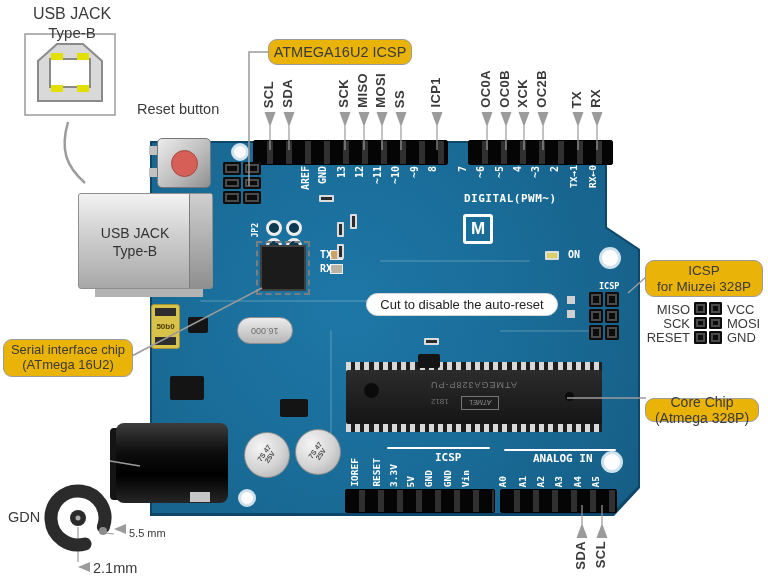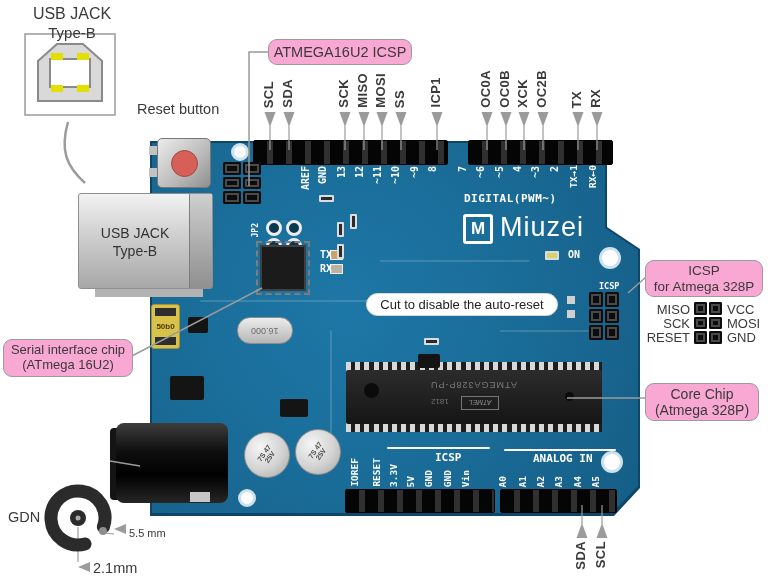--- a/index.html
+++ b/index.html
@@ -14,21 +14,21 @@
     clip-path:polygon(2px 2px,459px 2px,459px 88px,492px 110px,492px 349px,466px 377px,2px 377px);}
   .trace{position:absolute;background:rgba(255,255,255,.14);border-radius:2px;z-index:2;}
   .hole{position:absolute;border-radius:50%;background:#fdfdfd;border:3px solid #cfe2ec;box-sizing:border-box;z-index:3;}
   .hdr{position:absolute;z-index:3;background:repeating-linear-gradient(90deg,#050505 0 13px,#303030 13px 19px);
        border:1px solid #000;box-sizing:border-box;border-radius:2px;}
   .icsp-grid{position:absolute;display:grid;grid-template-columns:1fr 1fr;gap:2px;z-index:3;}
   .icsp-grid span{background:#0c0c0c;border-radius:2px;box-shadow:inset 0 0 0 2px #0c0c0c, inset 0 0 0 4px #4a4a4a;}
   .silk{position:absolute;color:#fff;font-family:"DejaVu Sans Mono",monospace;font-weight:bold;z-index:4;padding-left:7px;}
   .vt{writing-mode:vertical-rl;transform:rotate(180deg);white-space:nowrap;}
   .toplab{position:absolute;z-index:8;font-weight:600;font-size:13px;letter-spacing:.4px;color:var(--label,#3a3a3a);}
-  .cal{position:absolute;z-index:9;background:#f9a8d4;border:1.5px solid var(--callout-border,#9b9b9b);
+  .cal{position:absolute;z-index:9;background:#eab308;border:1.5px solid var(--callout-border,#9b9b9b);
        border-radius:9px;display:flex;flex-direction:column;align-items:center;justify-content:center;
        text-align:center;line-height:1.15;box-sizing:border-box;}
   .pill{position:absolute;z-index:9;background:#fff;border:1px solid #d8d8d8;border-radius:13px;color:#222;
         display:flex;align-items:center;justify-content:center;box-sizing:border-box;}
   .lbl{position:absolute;z-index:9;}
   .overlay{position:absolute;left:0;top:0;z-index:6;pointer-events:none;}
   .smd{position:absolute;background:#2b2b2b;border:2px solid #dcdcdc;box-sizing:border-box;z-index:3;border-radius:1px;}
   .blackchip{position:absolute;background:#141414;border-radius:2px;z-index:3;}
   .cap{position:absolute;width:46px;height:46px;border-radius:50%;z-index:3;border:1px solid #8f8f8f;box-sizing:border-box;
        background:radial-gradient(circle at 35% 32%,#f5f5f5 0%,#d3d3d3 55%,#a5a5a5 100%);
@@ -171,21 +171,20 @@
   <div class="silk vt" style="left:530px;top:166px;font-size:10px;">~3</div>
   <div class="silk vt" style="left:549px;top:166px;font-size:10px;">2</div>
 
   <div class="silk" style="left:561px;top:249px;font-size:10px;">ON</div>
   <div class="silk" style="left:592px;top:281px;font-size:8.5px;">ICSP</div>
 
   <div class="abs" style="left:463px;top:214px;width:30px;height:30px;border:3px solid #fff;border-radius:3px;z-index:4;box-sizing:border-box;
        display:flex;align-items:center;justify-content:center;color:#fff;font-weight:bold;font-size:17px;">
     <span>M</span>
   </div>
-  <div class="abs" style="left:500px;top:212px;z-index:4;color:#fff;font-size:27px;font-weight:300;letter-spacing:1px;">Miuzei</div>
 
   <div class="trace" style="left:387px;top:447px;width:103px;height:2px;background:#fff;z-index:4;"></div>
   <div class="trace" style="left:504px;top:449px;width:112px;height:2px;background:#fff;z-index:4;"></div>
   <div class="silk" style="left:428px;top:451px;font-size:11px;">ICSP</div>
   <div class="silk" style="left:526px;top:452px;font-size:11px;">ANALOG IN</div>
 
   <div class="silk vt" style="left:349px;bottom:89px;font-size:9.5px;">IOREF</div>
   <div class="silk vt" style="left:371px;bottom:89px;font-size:9.5px;">RESET</div>
   <div class="silk vt" style="left:388px;bottom:89px;font-size:9.5px;">3.3V</div>
   <div class="silk vt" style="left:405px;bottom:89px;font-size:9.5px;">5V</div>
@@ -287,39 +286,39 @@
   <div class="toplab vt" style="left:569px;bottom:468px;">TX</div>
   <div class="toplab vt" style="left:588px;bottom:468px;">RX</div>
 
   <div class="toplab vt" style="left:573px;top:541px;">SDA</div>
   <div class="toplab vt" style="left:593px;top:541px;">SCL</div>
 
   <div class="pill" style="left:366px;top:293px;width:192px;height:23px;font-size:13px;">Cut to disable the auto-reset</div>
 
   <div class="cal" style="left:645px;top:260px;width:118px;height:37px;font-size:13.5px;">
     <div>ICSP</div>
-    <div>for Atmega 328P</div>
+    <div>for Miuzei 328P</div>
   </div>
 
   <div class="icsp-grid" style="left:694px;top:302px;width:28px;height:42px;z-index:9;">
     <span></span>
       <span></span>
       <span></span>
       <span></span>
       <span></span>
       <span></span>
   </div>
   <div class="lbl" style="left:618px;top:302px;width:72px;text-align:right;font-size:13px;">MISO</div>
   <div class="lbl" style="left:618px;top:316px;width:72px;text-align:right;font-size:13px;">SCK</div>
   <div class="lbl" style="left:618px;top:330px;width:72px;text-align:right;font-size:13px;">RESET</div>
   <div class="lbl" style="left:727px;top:302px;font-size:13px;">VCC</div>
   <div class="lbl" style="left:727px;top:316px;font-size:13px;">MOSI</div>
   <div class="lbl" style="left:727px;top:330px;font-size:13px;">GND</div>
 
-  <div class="cal" style="left:645px;top:383px;width:114px;height:38px;font-size:14px;">
+  <div class="cal" style="left:645px;top:398px;width:114px;height:24px;font-size:14px;">
     <div>Core Chip</div>
     <div>(Atmega 328P)</div>
   </div>
 
   <div class="cal" style="left:3px;top:339px;width:130px;height:38px;font-size:13px;">
     <div>Serial interface chip</div>
     <div>(ATmega 16U2)</div>
   </div>
 
   <div class="lbl" style="left:8px;top:509px;font-size:14.5px;">GDN</div>

